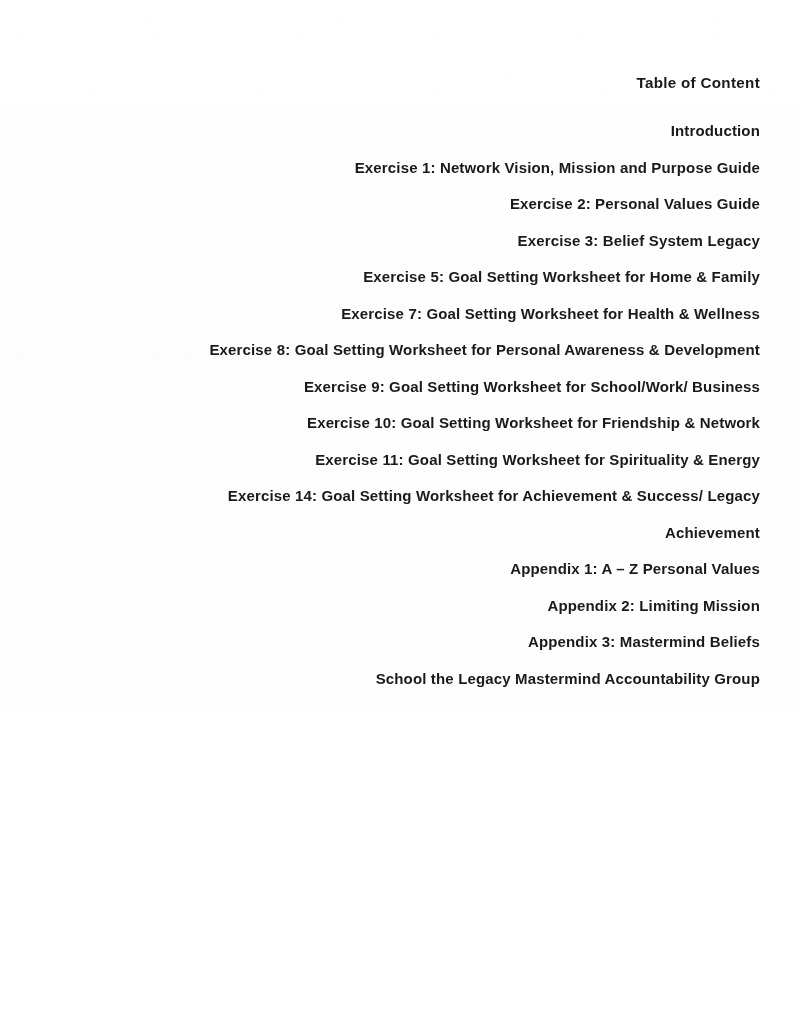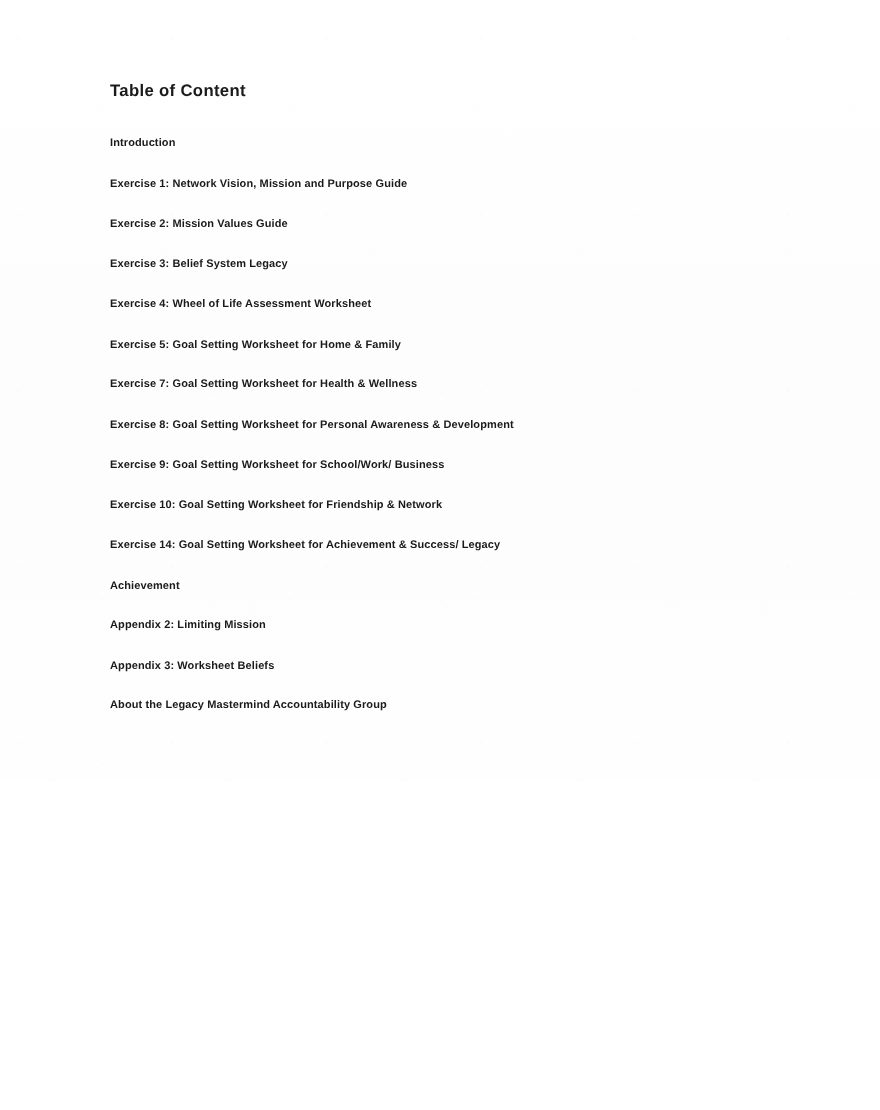--- a/index.html
+++ b/index.html
@@ -13,20 +13,21 @@
     font-family: "Liberation Sans", "DejaVu Sans", sans-serif;
   }
 
   #page {
     position: relative;
     width: 800px;
     height: 710px;
     background: #fefefe;
     overflow: hidden;
     box-sizing: border-box;
+    text-align: right;
   }
 
   
   #paper-texture {
     position: absolute;
     inset: 0;
     pointer-events: none;
     background:
       radial-gradient(circle at 12% 22%, rgba(0,0,0,0.014) 0 1px, transparent 1px),
       radial-gradient(circle at 78% 8%,  rgba(0,0,0,0.012) 0 1px, transparent 1px),
@@ -55,21 +56,21 @@
     -webkit-font-smoothing: antialiased;
   }
 
   .toc-list {
     list-style: none;
     margin: 0;
     padding: 0;
   }
 
   .toc-entry {
-    font-size: 10px;
+    font-size: 15px;
     font-weight: bold;
     color: #1a1a1a;
     letter-spacing: 0.01em;
     line-height: 21px;
     margin: 0 0 15.5px 0;
     white-space: nowrap;
     -webkit-font-smoothing: antialiased;
   }
 
   .toc-entry:last-child {
@@ -83,30 +84,31 @@
 
   <div id="paper-texture"></div>
 
   <div id="toc">
 
     <h1 class="toc-title">Table of Content</h1>
 
     <ul class="toc-list">
         <li class="toc-entry">Introduction</li>
         <li class="toc-entry">Exercise 1: Network Vision, Mission and Purpose Guide</li>
-        <li class="toc-entry">Exercise 2: Mission Values Guide</li>
+        <li class="toc-entry">Exercise 2: Personal Values Guide</li>
         <li class="toc-entry">Exercise 3: Belief System Legacy</li>
-        <li class="toc-entry">Exercise 4: Wheel of Life Assessment Worksheet</li>
         <li class="toc-entry">Exercise 5: Goal Setting Worksheet for Home &amp; Family</li>
         <li class="toc-entry">Exercise 7: Goal Setting Worksheet for Health &amp; Wellness</li>
         <li class="toc-entry">Exercise 8: Goal Setting Worksheet for Personal Awareness &amp; Development</li>
         <li class="toc-entry">Exercise 9: Goal Setting Worksheet for School/Work/ Business</li>
         <li class="toc-entry">Exercise 10: Goal Setting Worksheet for Friendship &amp; Network</li>
+        <li class="toc-entry">Exercise 11: Goal Setting Worksheet for Spirituality &amp; Energy</li>
         <li class="toc-entry">Exercise 14: Goal Setting Worksheet for Achievement &amp; Success/ Legacy</li>
         <li class="toc-entry">Achievement</li>
+        <li class="toc-entry">Appendix 1: A – Z Personal Values</li>
         <li class="toc-entry">Appendix 2: Limiting Mission</li>
-        <li class="toc-entry">Appendix 3: Worksheet Beliefs</li>
-        <li class="toc-entry">About the Legacy Mastermind Accountability Group</li>
+        <li class="toc-entry">Appendix 3: Mastermind Beliefs</li>
+        <li class="toc-entry">School the Legacy Mastermind Accountability Group</li>
       </ul>
 
   </div>
 
 </div>
 
 </body></html>

